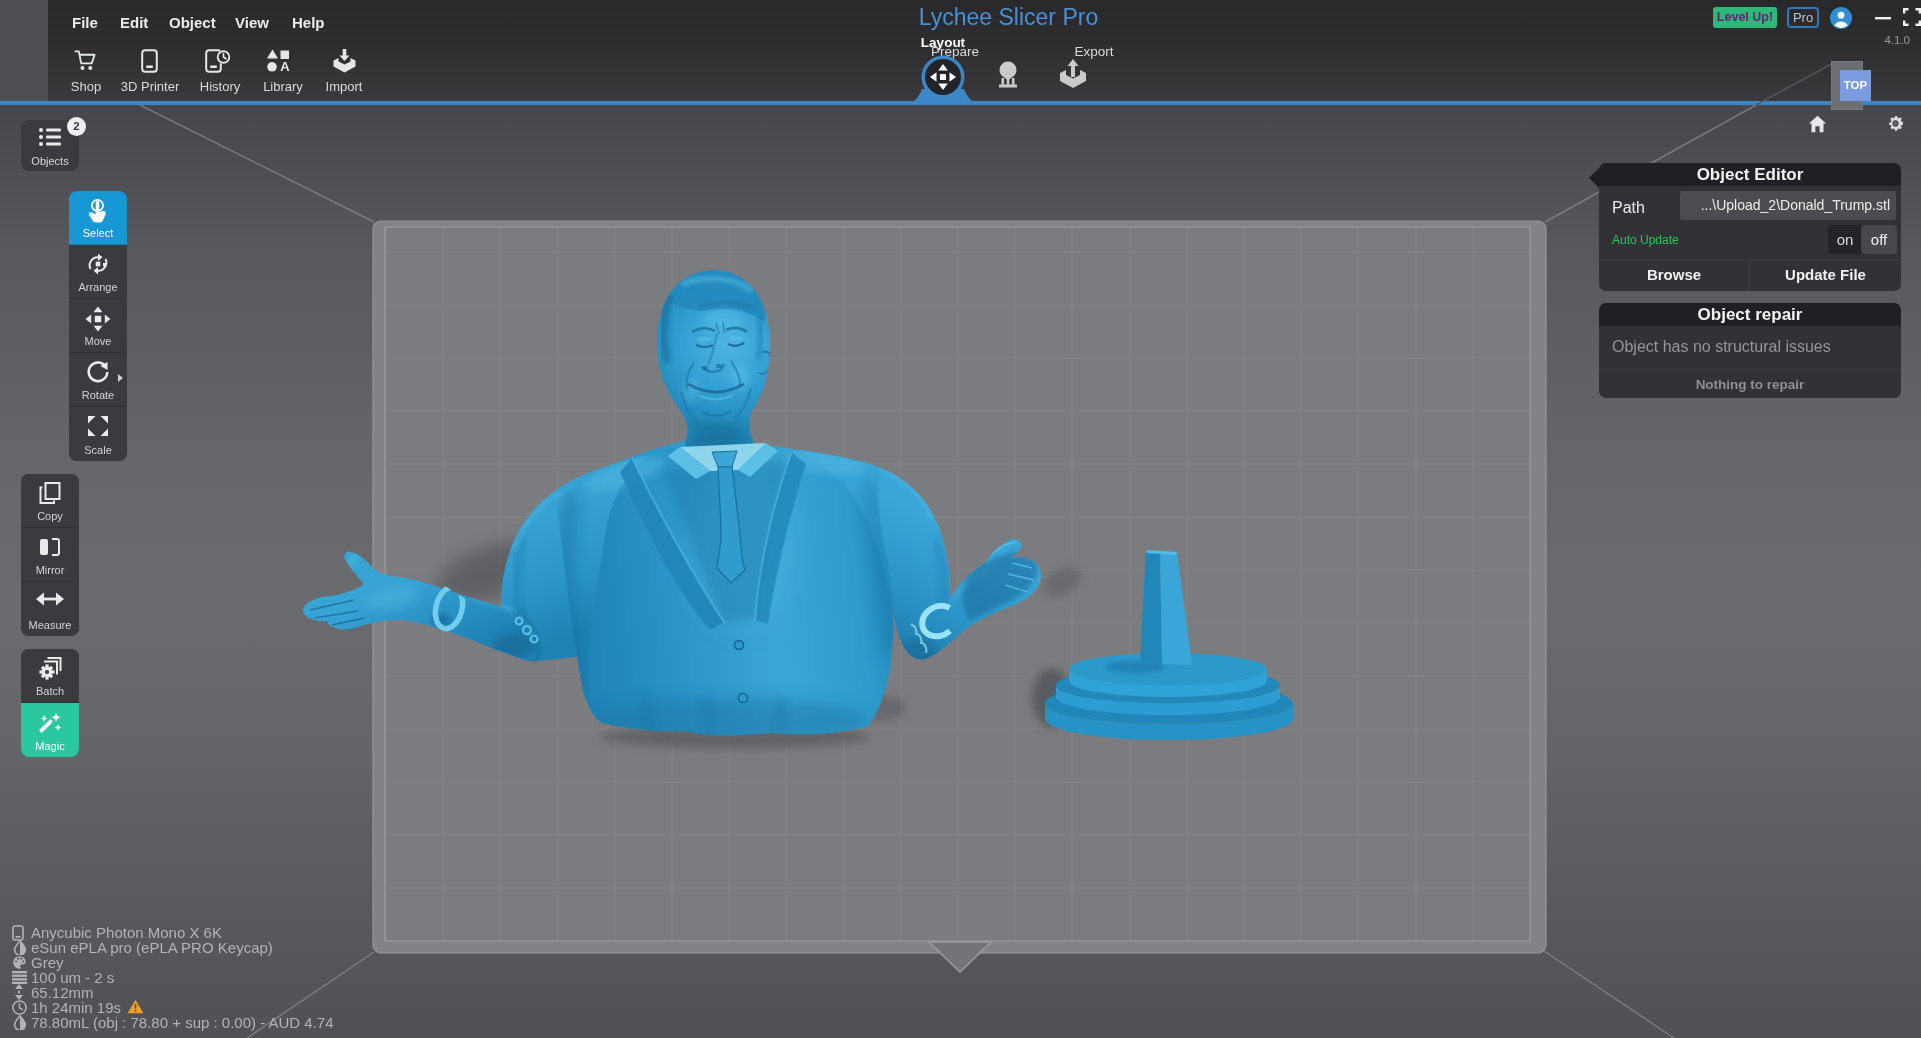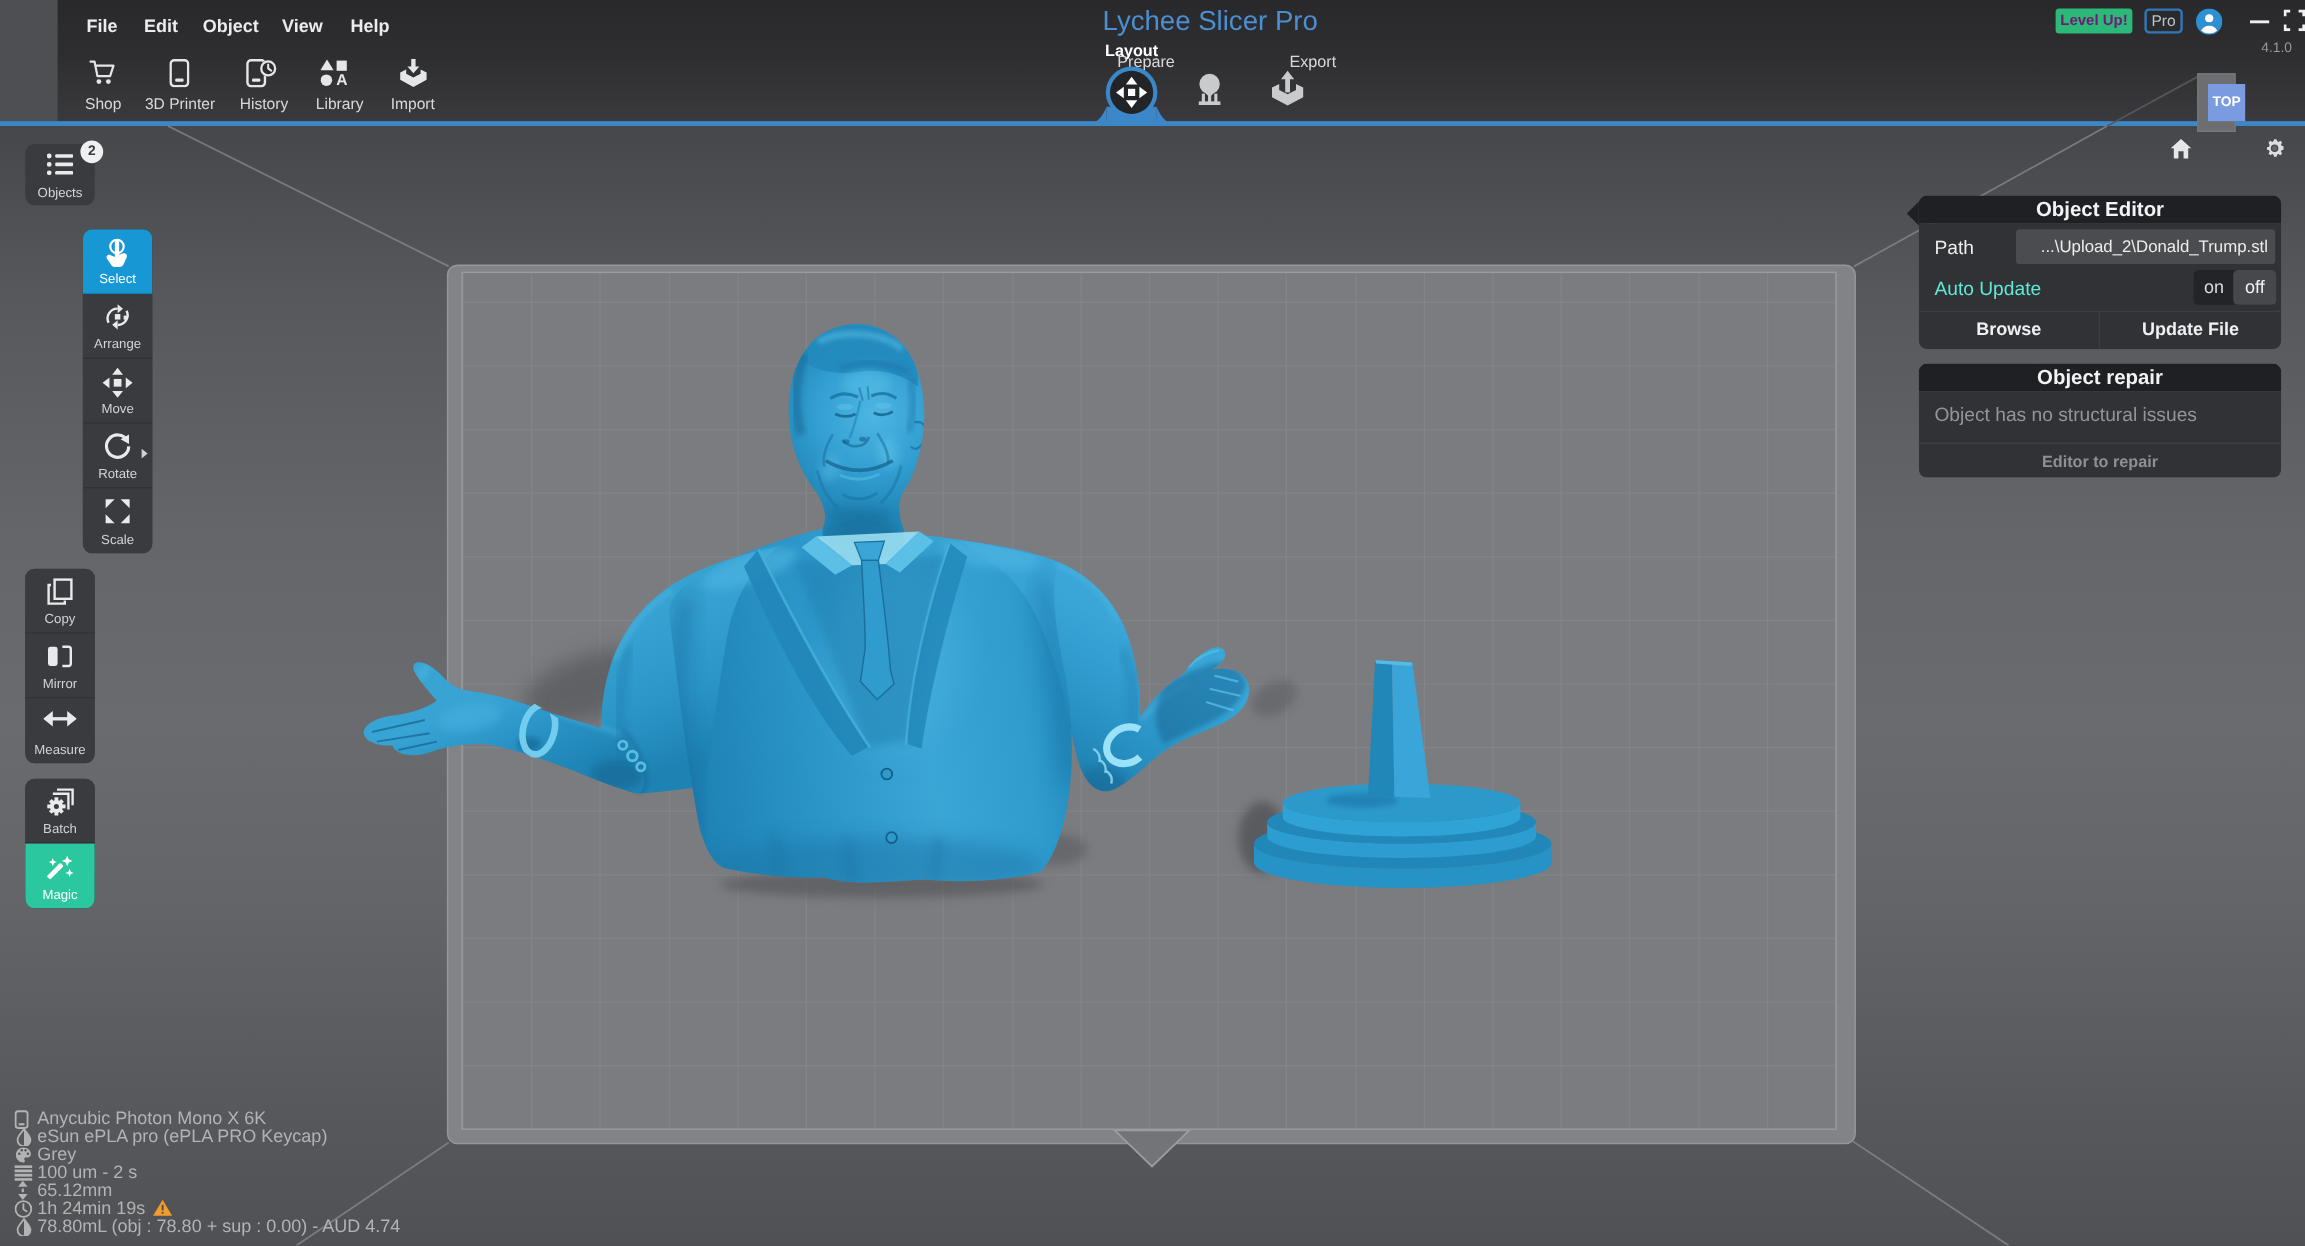--- a/index.html
+++ b/index.html
@@ -587,33 +587,33 @@
   <div class="abs" style="left:1831px;top:61px;width:32px;height:49px;background:#6c6e71;z-index:7;box-shadow:inset 0 0 0 1px #77797c;">
     <div class="abs" style="left:9px;top:9px;width:31px;height:31px;background:#7b9be0;color:#fff;font-size:11.5px;font-weight:700;text-align:center;line-height:31px;">TOP</div>
   </div>
   <div id="version">4.1.0</div>
 
   <div class="rpanel" style="top:163px;">
     <div class="rphead">Object Editor</div>
     <div class="rpbody" style="position:relative;height:105px;">
       <div class="abs" style="left:13px;top:13px;font-size:16px;color:#eceded;">Path</div>
       <div class="abs" style="left:81px;top:5px;width:216px;height:29px;background:#4b4c4f;border-radius:3px;color:#eceded;font-size:14px;line-height:29px;text-align:right;padding-right:6px;">...\Upload_2\Donald_Trump.stl</div>
-      <div class="abs" style="left:13px;top:47px;font-size:16px;color:#5eead4;">Auto Update</div>
+      <div class="abs" style="left:13px;top:47px;font-size:12px;color:#22c55e;">Auto Update</div>
       <div class="abs" style="left:229px;top:39px;width:69px;height:29px;background:#232427;border-radius:4px;">
         <div class="abs" style="left:0;top:0;width:34px;height:29px;color:#dadbdc;font-size:15px;text-align:center;line-height:29px;">on</div>
         <div class="abs" style="left:33px;top:0;width:36px;height:29px;background:#47484c;border-radius:4px;color:#f0f1f2;font-size:15px;text-align:center;line-height:29px;">off</div>
       </div>
       <div class="abs" style="left:0;top:73px;width:100%;height:1px;background:#3d3e41;"></div>
       <div class="abs" style="left:0;top:73px;width:151px;height:32px;border-right:1px solid #3d3e41;color:#eef0f1;font-size:15px;font-weight:700;text-align:center;line-height:32px;">Browse</div>
       <div class="abs" style="left:151px;top:73px;width:151px;height:32px;color:#eef0f1;font-size:15px;font-weight:700;text-align:center;line-height:32px;">Update File</div>
     </div>
   </div>
   <div class="abs" style="left:1589px;top:168px;width:0;height:0;border-top:10px solid transparent;border-bottom:10px solid transparent;border-right:10px solid #1f2023;"></div>
 
   <div class="rpanel" style="top:303px;">
     <div class="rphead">Object repair</div>
     <div class="rpbody" style="position:relative;height:43px;">
       <div class="abs" style="left:13px;top:12px;font-size:16px;color:#949597;">Object has no structural issues</div>
     </div>
-    <div style="position:relative;height:29px;background:#313236;border-top:1px solid #3d3e41;color:#8f9092;font-size:13.5px;font-weight:700;text-align:center;line-height:29px;">Editor to repair</div>
+    <div style="position:relative;height:29px;background:#313236;border-top:1px solid #3d3e41;color:#8f9092;font-size:13.5px;font-weight:700;text-align:center;line-height:29px;">Nothing to repair</div>
   </div>
 
 </div>
 
 </body></html>

